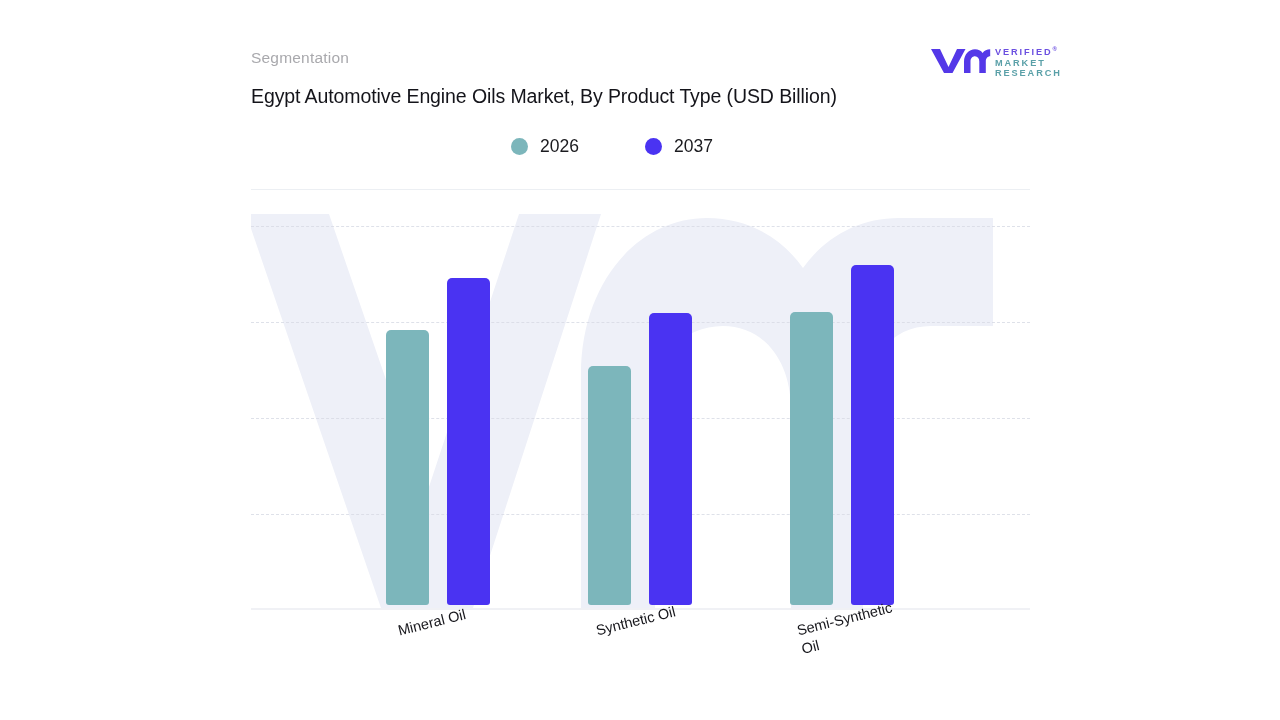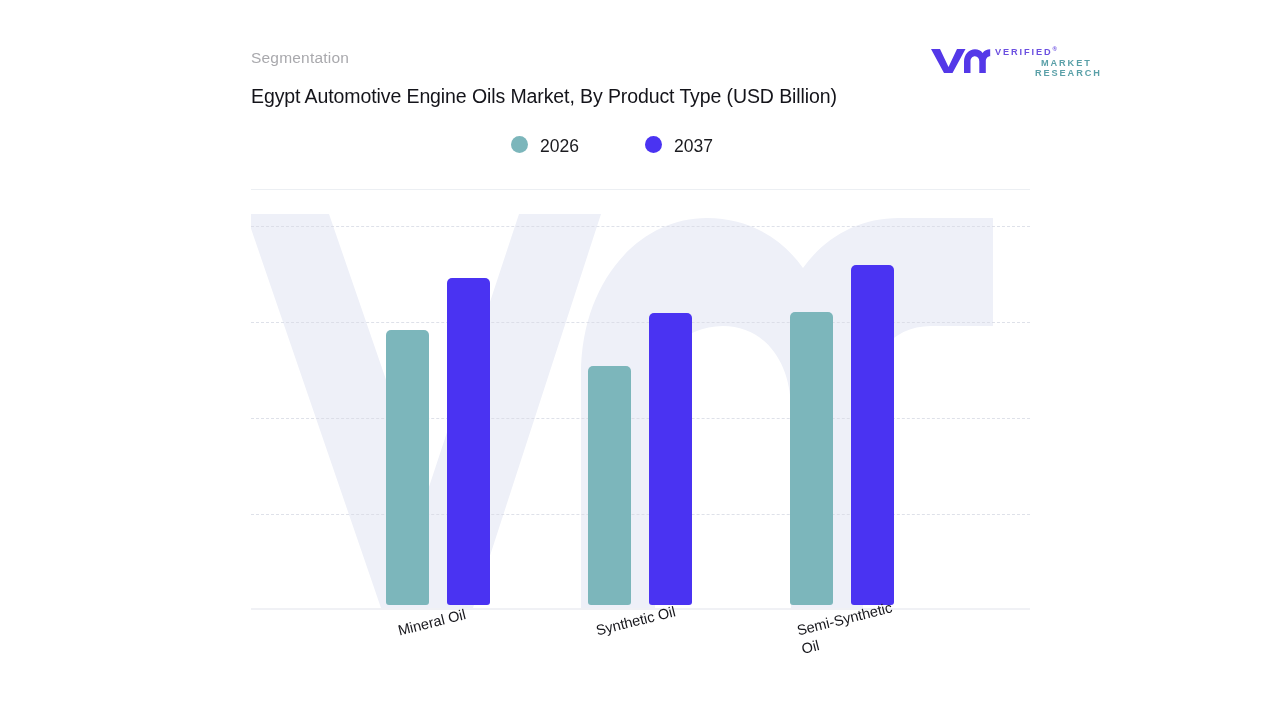--- a/index.html
+++ b/index.html
@@ -50,40 +50,40 @@
   .logo-text {
     position: absolute;
     left: 66px;
     top: 0px;
     font-size: 9.2px;
     font-weight: bold;
     letter-spacing: 1.9px;
     line-height: 10.6px;
   }
   .logo-line1 { color: #6b4fe0; position: relative; }
-  .logo-line2 { color: #5aa0a8; margin-left: 46px; }
-  .logo-line3 { color: #5aa0a8; margin-left: 40px; }
+  .logo-line2 { color: #5aa0a8; }
+  .logo-line3 { color: #5aa0a8; }
   .logo-reg {
     font-size: 6px;
     vertical-align: super;
     letter-spacing: 0;
   }
 
   
   .legend {
     position: absolute;
     left: 511px;
     top: 136px;
     display: flex;
     align-items: center;
     gap: 66px;
   }
   .legend-item {
     display: flex;
-    align-items: flex-start;
+    align-items: center;
     gap: 12px;
   }
   .legend-dot {
     width: 17px;
     height: 17px;
     border-radius: 50%;
     flex: none;
   }
   .legend-label {
     font-size: 17.5px;

